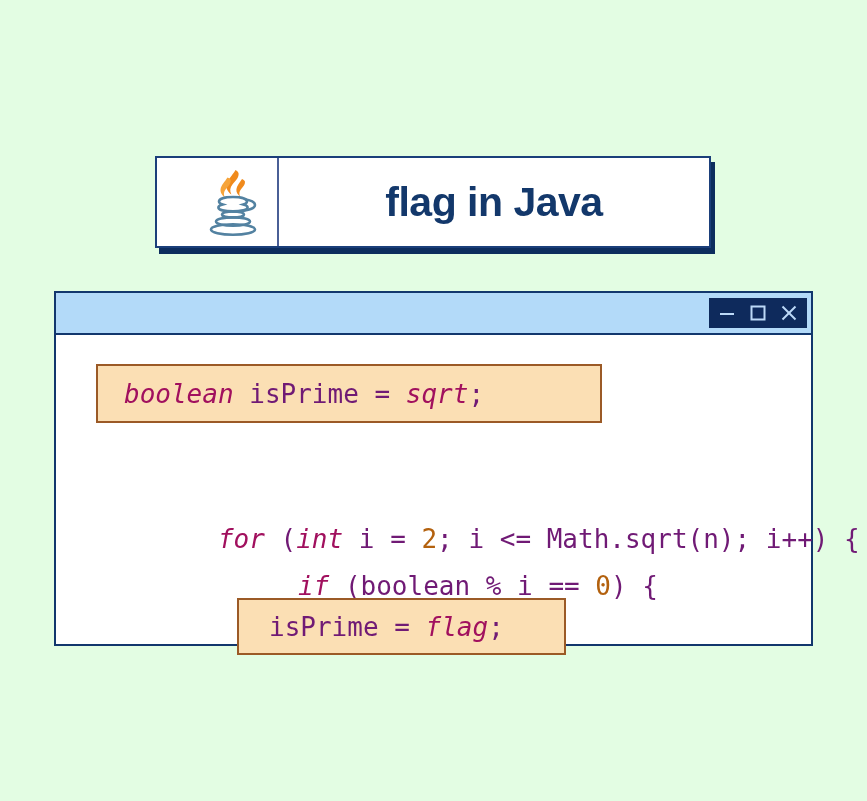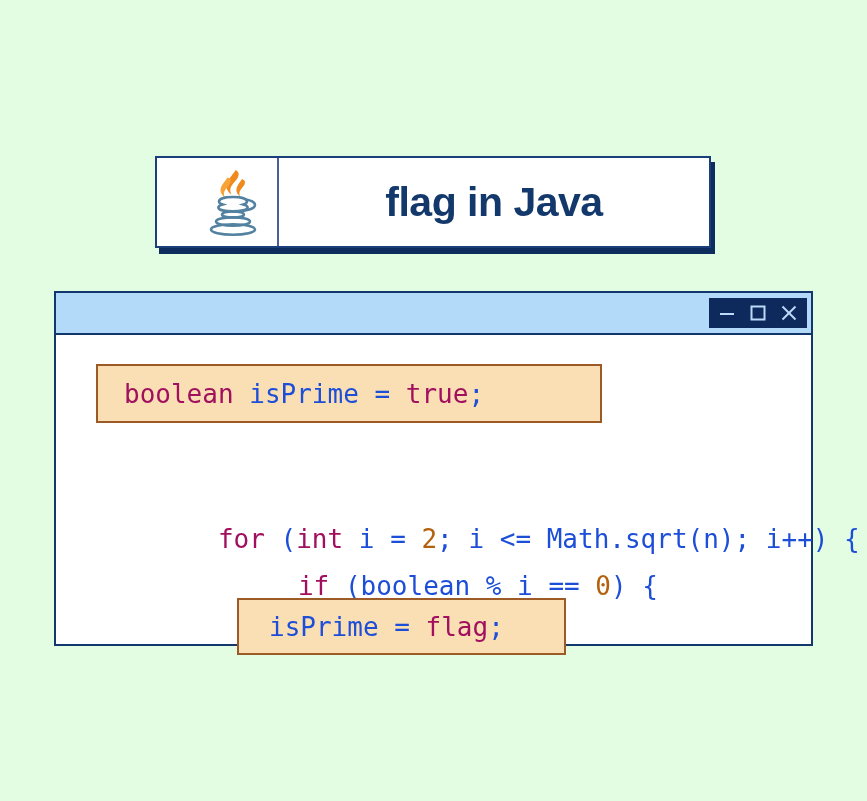--- a/index.html
+++ b/index.html
@@ -157,22 +157,22 @@
   }
   #hl-line-4 {
     left: 181px;
     top: 263px;
     width: 329px;
     height: 57px;
     padding-left: 30px;
   }
 
   
-  .tok-keyword { color: #a1105e; }
-  .tok-plain   { color: #1d4ed8; }
+  .tok-keyword { color: #a1105e; font-style: italic; }
+  .tok-plain   { color: #701a75; }
   .tok-number  { color: #b3610e; }
 </style>
 </head>
 <body>
 
 <div class="header-banner">
 
   <div class="header-logo-cell">
     <span>
       <svg class="java-logo-svg" viewBox="0 0 62 70" xmlns="http://www.w3.org/2000/svg">
@@ -214,21 +214,21 @@
           <line x1="3.5" y1="3.5" x2="16.5" y2="16.5" stroke="currentColor" stroke-width="2"></line>
           <line x1="16.5" y1="3.5" x2="3.5" y2="16.5" stroke="currentColor" stroke-width="2"></line>
         </svg>
       </span>
     </div>
   </div>
 
   <div class="window-body">
 
     <div class="highlight-box" id="hl-line-1">
-      <span class="tok-keyword">boolean</span><span class="tok-plain"> isPrime = </span><span class="tok-keyword">true</span><span class="tok-plain">;</span>
+      <span class="tok-keyword">boolean</span><span class="tok-plain"> isPrime = </span><span class="tok-keyword">sqrt</span><span class="tok-plain">;</span>
     </div>
 
     <div class="code-line plain" id="code-line-2">
       <span class="tok-keyword">for</span><span class="tok-plain"> (</span><span class="tok-keyword">int</span><span class="tok-plain"> i = </span><span class="tok-number">2</span><span class="tok-plain">; i &lt;= Math.sqrt(n); i++) {</span>
     </div>
 
     <div class="code-line plain" id="code-line-3">
       <span class="tok-keyword">if</span><span class="tok-plain"> (boolean % i == </span><span class="tok-number">0</span><span class="tok-plain">) {</span>
     </div>
 

